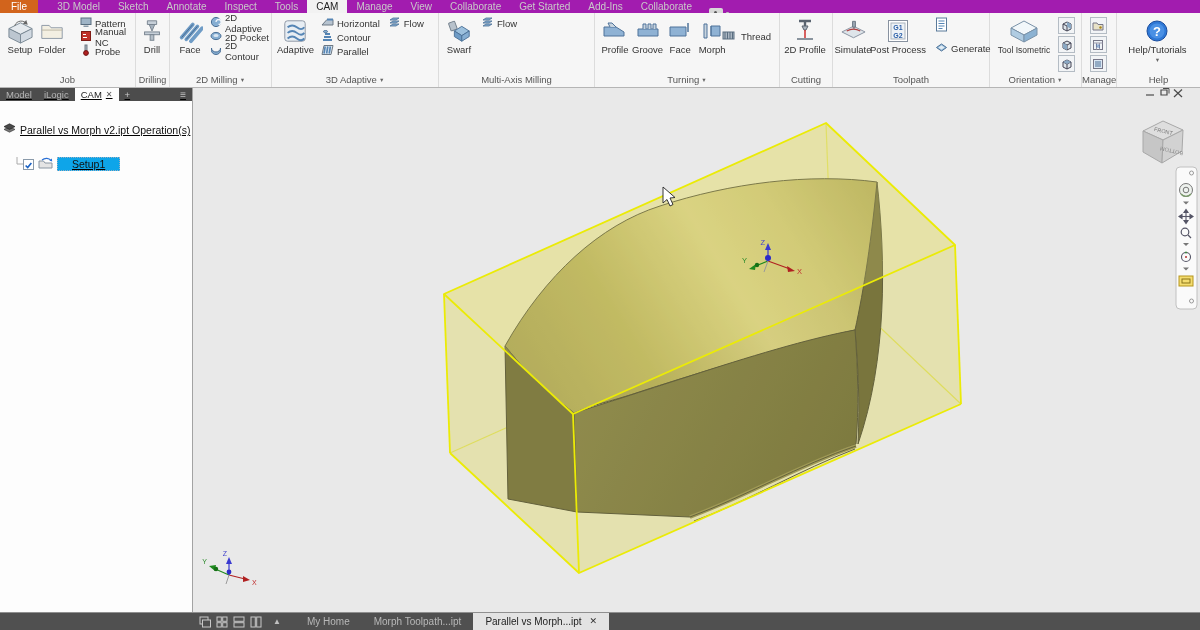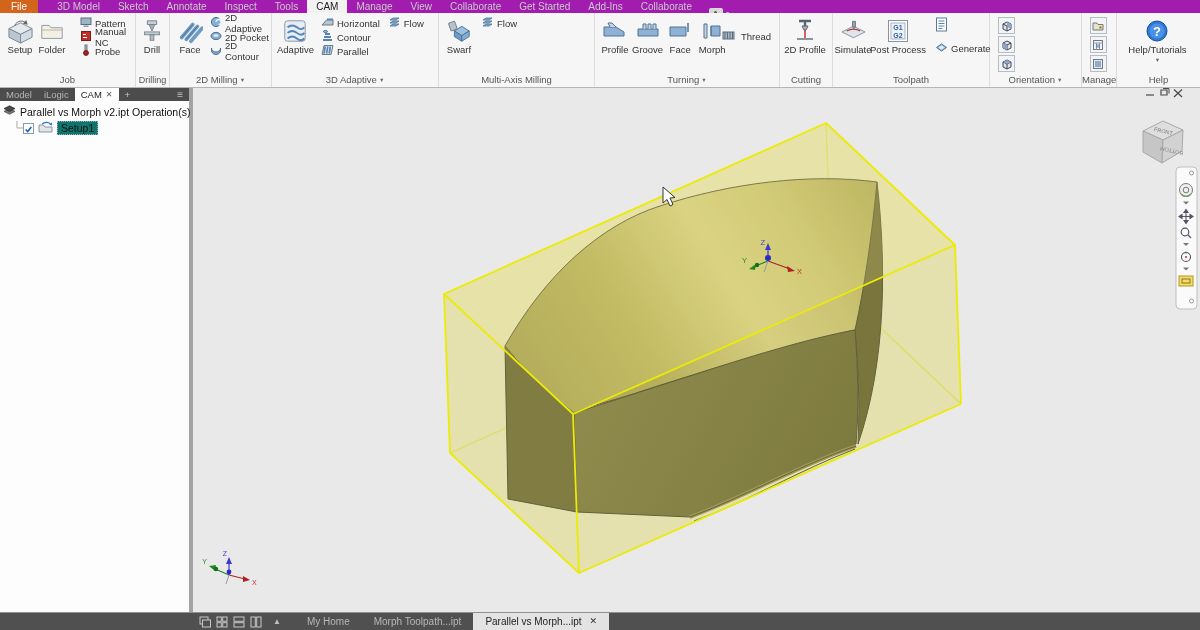--- a/index.html
+++ b/index.html
@@ -26,30 +26,30 @@
   .grow{display:flex;padding:3px 2px 0 4px;}
   .bigbtn{display:flex;flex-direction:column;align-items:center;min-width:30px;padding:1px 1px 0 1px;
           font-size:9.5px;color:#333;text-align:center;line-height:10px;cursor:default;}
   .bigbtn .ic{height:28px;display:flex;align-items:center;justify-content:center;}
   .scol{display:flex;flex-direction:column;justify-content:space-between;margin-left:6px;}
   .srow{display:flex;align-items:center;gap:3px;font-size:9.5px;color:#333;height:14px;cursor:default;}
   .iconbtn{width:15px;height:15px;border:1px solid #b4bcc4;background:#f2f4f6;margin:1px 0;
            display:flex;align-items:center;justify-content:center;cursor:default;}
   
   #browser{position:absolute;left:0;top:88px;width:193px;height:524px;background:#fdfdfd;
-           border-right:4px solid #a3a3a3;box-sizing:border-box;}
+           border-right:1px solid #a3a3a3;box-sizing:border-box;text-decoration:underline;}
   #btabs{height:13px;background:#4c4c4c;display:flex;align-items:stretch;font-size:9.5px;color:#b5b5b5;}
   .btab{padding:0 6px;line-height:13px;cursor:default;}
   .btab-active{background:#fdfdfd;color:#222;display:flex;align-items:center;gap:4px;}
   .btab-active .x{color:#555;font-size:8px;}
   .btab-plus{padding:0 6px;line-height:13px;color:#ccc;}
   #btabs .burger{margin-left:auto;padding:0 6px;color:#c0c0c0;font-size:10px;line-height:13px;}
-  .trow{display:flex;align-items:center;font-size:10.5px;color:#111;height:14px;margin-top:2px;}
+  .trow{display:flex;align-items:center;font-size:10.5px;color:#111;height:14px;margin-top:20px;}
   .trow .lbl{margin-left:4px;white-space:nowrap;}
-  .sel{background:#0f766e;padding:0 3px;border:1px dotted #9ab0c4;}
+  .sel{background:#0ea5e9;padding:0 14px;border:1px dotted #9ab0c4;}
   .chk{width:11px;height:11px;background:#fff;border:1px solid #8a9aaa;box-sizing:border-box;margin-right:2px;}
   
   #statusbar{position:absolute;left:0;top:612px;width:1200px;height:18px;background:#505050;
              border-top:1px solid #8f8f8f;box-sizing:border-box;display:flex;align-items:stretch;
              font-size:10px;color:#b8b8b8;}
   .sb-icons{display:flex;align-items:center;gap:5px;margin-left:199px;}
   .sbtab{padding:0 12px;line-height:17px;white-space:nowrap;cursor:default;}
   .sbtab-active{background:#e3e3e3;color:#222;display:flex;align-items:center;gap:8px;}
   .sbtab-active .x{color:#333;font-size:9px;}
   
@@ -369,20 +369,30 @@
                 </svg></span>
             <span>Generate</span>
           </div>
         </div>
       </div>
       <div class="glabel"><span>Toolpath</span></div>
     </div>
 
     <div class="rgroup" style="width:92px">
       <div class="grow">
+        <div class="bigbtn" style="min-width:58px;font-size:8.5px">
+          <span class="ic">
+            <svg width="32" height="27" viewBox="0 0 32 27">
+                <path d="M3 10 L16 3 L29 10 L16 17 Z" fill="#f2f7fa" stroke="#7a92a8"></path>
+                <path d="M3 10 L3 17 L16 24 L16 17 Z" fill="#b0cce2" stroke="#7a92a8"></path>
+                <path d="M29 10 L29 17 L16 24 L16 17 Z" fill="#8cb2d2" stroke="#7a92a8"></path>
+              </svg>
+          </span>
+          <span>Tool Isometric</span>
+        </div>
         <div class="scol" style="margin-left:4px">
           <div class="iconbtn">
             <svg width="12" height="12" viewBox="0 0 12 12">
                 <path d="M2 4 L6 2 L10 4 L10 9 L6 11 L2 9 Z" fill="#dde4ea" stroke="#445"></path>
                 <path d="M2 4 L6 6 L10 4 M6 6 L6 11" stroke="#445" fill="none"></path>
                 <path d="M6 2 L10 4 L10 9 L6 6.5 Z" fill="#8aa8c4"></path>
               </svg>
           </div>
           <div class="iconbtn">
             <svg width="12" height="12" viewBox="0 0 12 12">

